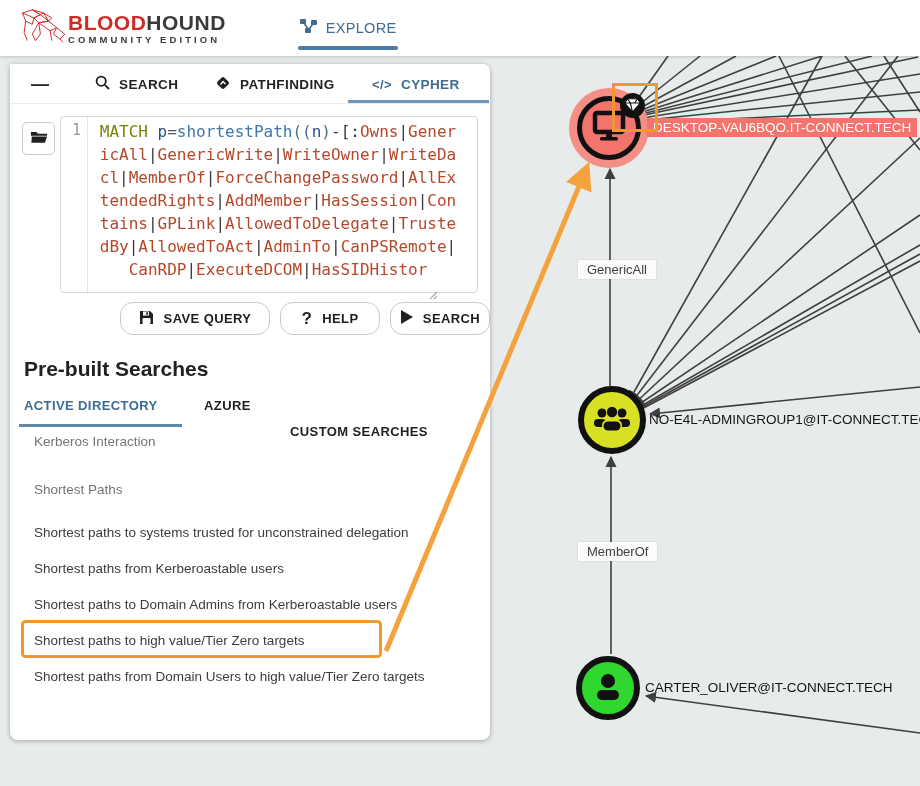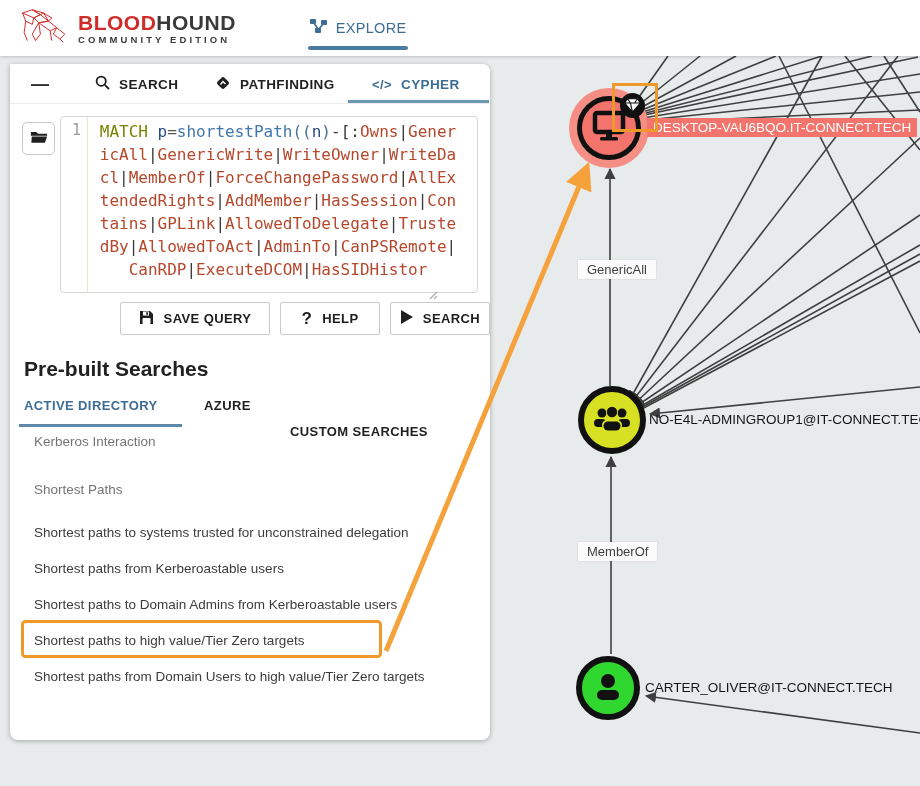--- a/index.html
+++ b/index.html
@@ -9,21 +9,21 @@
   .graph-bg { position:absolute; left:0; top:56px; right:0; bottom:0; background:#e8ebec; z-index:0; }
   .edges-svg { position:absolute; left:0; top:0; width:920px; height:786px; z-index:1; }
   .node { position:absolute; border-radius:50%; z-index:2; }
   .node-ring { position:absolute; border-radius:50%; background:inherit; display:flex; align-items:center; justify-content:center; }
   .node-label { position:absolute; z-index:3; font-size:13.5px; white-space:nowrap; }
   .edge-label { position:absolute; z-index:3; background:#fbfbfb; color:#3f3f3f; font-size:13px; padding:2px 9px; box-shadow:0 0 1px rgba(0,0,0,.25); }
   .gem-badge { position:absolute; width:25px; height:25px; background:#111; border-radius:50%; z-index:4; display:flex; align-items:center; justify-content:center; }
 
   
   .topbar { position:absolute; left:0; top:0; width:920px; height:56px; background:#ffffff; z-index:20; box-shadow:0 1px 3px rgba(0,0,0,.18); display:flex; align-items:center; }
-  .brand { display:flex; align-items:center; gap:10px; margin-left:16px; }
+  .brand { display:flex; align-items:center; gap:0; margin-left:16px; }
   .brand-text .line1 { font-size:21px; font-weight:700; letter-spacing:.5px; color:#3a3a3a; line-height:22px; }
   .brand-text .line1 .red { color:#cf2b27; }
   .brand-text .line2 { font-size:9.5px; font-weight:700; letter-spacing:3.1px; color:#3a3a3a; }
   .main-nav { display:flex; gap:54px; margin-left:72px; }
   .nav-item { display:flex; align-items:center; gap:9px; font-size:14.5px; font-weight:500; letter-spacing:.3px; color:#2b2b2b; position:relative; padding:6px 2px; cursor:pointer; }
   .nav-item.active { color:#3d6c94; }
   .nav-item.active::after { content:''; position:absolute; left:0; right:0; bottom:-7px; height:4px; background:#4a7ba0; border-radius:2px; }
 
   
   .panel { position:absolute; left:10px; top:64px; width:480px; height:676px; background:#ffffff; z-index:10; border-radius:0 8px 8px 8px; box-shadow:0 1px 5px rgba(0,0,0,.3); }
@@ -37,21 +37,21 @@
 
   
   .open-btn { position:absolute; left:12px; top:58px; width:33px; height:33px; border:1px solid #c9c9c9; border-radius:5px; background:#fff; display:flex; align-items:center; justify-content:center; cursor:pointer; }
   .code-box { position:absolute; left:50px; top:52px; width:418px; height:177px; border:1px solid #d6d6d6; border-radius:4px; background:#fff; display:flex; overflow:hidden; }
   .gutter { width:27px; padding:4px 6px 0 0; text-align:right; color:#9a9a9a; font-family:"DejaVu Sans Mono",monospace; font-size:15px; border-right:1px solid #efe6c9; }
   .code { flex:1; padding:3px 17px 3px 8px; font-family:"DejaVu Sans Mono",monospace; font-size:16px; line-height:23px; white-space:pre-wrap; word-break:break-all; color:#3a3a3a;text-align:center; }
   .tok-kw{color:#788400} .tok-fn{color:#3f76ad} .tok-vr{color:#2a4d84} .tok-br{color:#4b6f96} .tok-op{color:#555} .tok-pl{color:#3a3a3a} .tok-rel{color:#b5472b}
   .resize-h { position:absolute; right:52px; top:222px; width:9px; height:9px; z-index:11; opacity:.6; }
 
   
-  .q-btn { position:absolute; top:238px; height:33px; border:1px solid #c9c9c9; border-radius:2px; background:#fff; display:flex; align-items:center; justify-content:center; gap:10px; font-size:13px; font-weight:600; letter-spacing:.4px; color:#1d1d1d; cursor:pointer; }
+  .q-btn { position:absolute; top:238px; height:33px; border:1px solid #c9c9c9; border-radius:13px; background:#fff; display:flex; align-items:center; justify-content:center; gap:10px; font-size:13px; font-weight:600; letter-spacing:.4px; color:#1d1d1d; cursor:pointer; }
   .save-b { left:110px; width:150px; }
   .help-b { left:260px; width:100px; margin-left:10px; }
   .run-b  { left:380px; width:100px; }
   .q-icon { font-size:15px; font-weight:700; }
 
   
   .pb-heading { position:absolute; left:14px; top:293px; font-size:21px; font-weight:700; color:#212121; }
   .pb-tabs { position:absolute; left:0; top:334px; right:0; height:28px; }
   .pb-tab { position:absolute; top:0; height:26px; font-size:13px; font-weight:600; letter-spacing:.4px; color:#1f1f1f; cursor:pointer; }
   .pb-tab.active { color:#3d6c94; }

